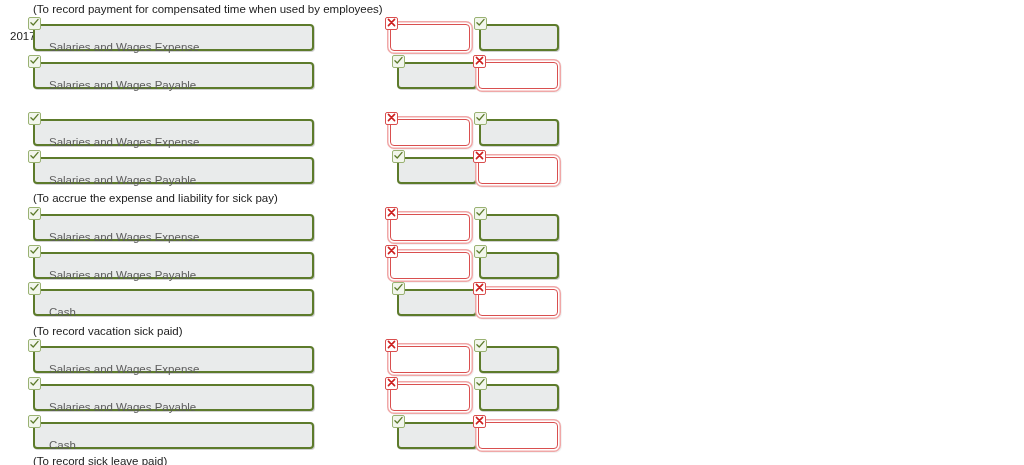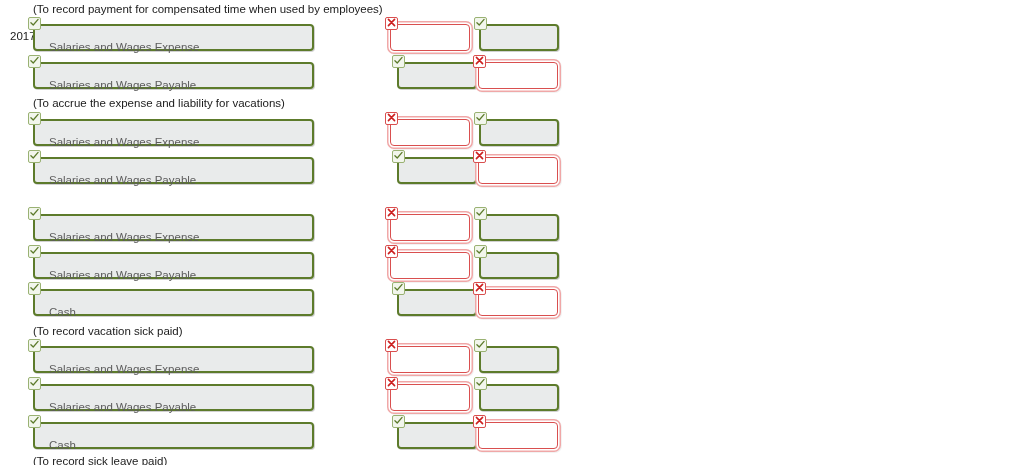--- a/index.html
+++ b/index.html
@@ -106,21 +106,21 @@
     border:1px solid #d94f4f;
     color:#cc2020;
   }
   .badge svg{display:block;margin:0 auto;}
 </style>
 </head>
 <body>
 
 <div id="sheet">
     <div class="caption" style="top: 3px;">(To record payment for compensated time when used by employees)</div>
-    <div class="caption" style="top: 97px;">(To accrue the expense and liability for vacations)</div>
+    <div class="caption" style="top: 192px;">(To accrue the expense and liability for sick pay)</div>
     <div class="caption" style="top: 325px;">(To record vacation sick paid)</div>
     <div class="caption" style="top: 455px;">(To record sick leave paid)</div>
     <div class="row" style="top: 24px;">
       <div class="year" style="top: 6px;">2017</div>
       <div class="acct-wrap">
         <div class="acct">
           <span class="acct-text">Salaries and Wages Expense</span>
         </div>
         <span class="badge tick">
           <svg width="9" height="9" viewBox="0 0 10 10" aria-hidden="true">

